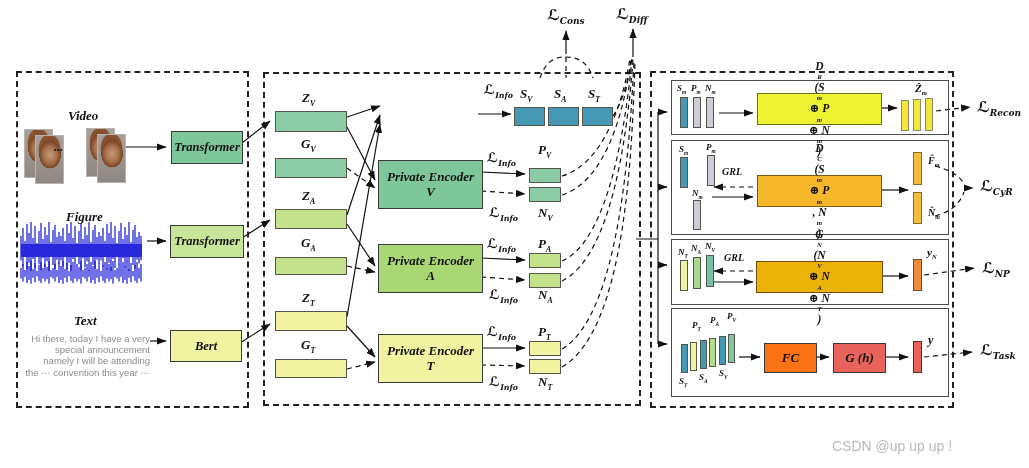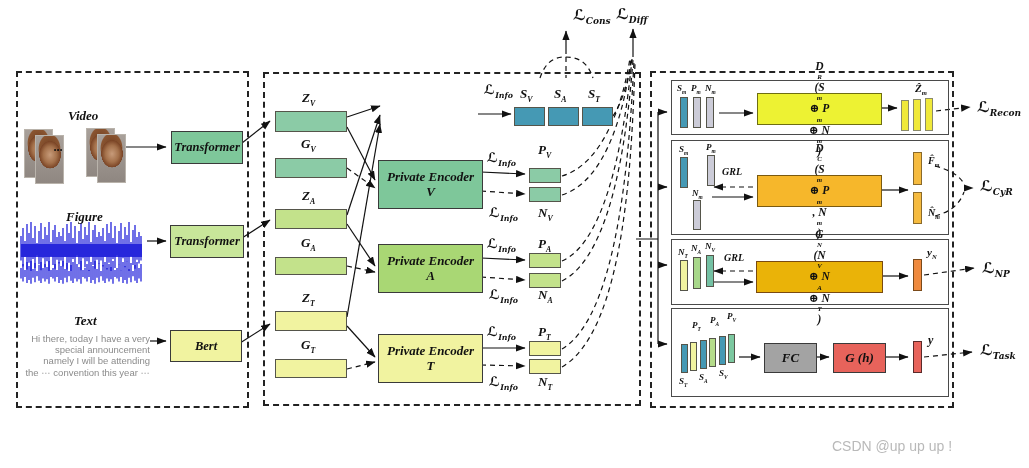--- a/index.html
+++ b/index.html
@@ -195,21 +195,21 @@
   <div class="lbl mid-lbl" style="left:538px;top:205px;">N<sub>V</sub></div>
   <div class="lbl mid-lbl" style="left:538px;top:236px;">P<sub>A</sub></div>
   <div class="bar" style="left:529px;top:253px;width:32px;height:15px;background:#c3e28b;"></div>
   <div class="bar" style="left:529px;top:273px;width:32px;height:15px;background:#c3e28b;"></div>
   <div class="lbl mid-lbl" style="left:538px;top:287px;">N<sub>A</sub></div>
   <div class="lbl mid-lbl" style="left:538px;top:324px;">P<sub>T</sub></div>
   <div class="bar" style="left:529px;top:341px;width:32px;height:15px;background:#f1f3a0;"></div>
   <div class="bar" style="left:529px;top:359px;width:32px;height:15px;background:#f1f3a0;"></div>
   <div class="lbl mid-lbl" style="left:538px;top:374px;">N<sub>T</sub></div>
 
-  <div class="lbl loss" style="left:573px;top:6px;font-size:15px;">ℒ<sub>Cons</sub></div>
+  <div class="lbl loss" style="left:547px;top:6px;font-size:15px;">ℒ<sub>Cons</sub></div>
   <div class="lbl loss" style="left:616px;top:5px;font-size:15px;">ℒ<sub>Diff</sub></div>
 
   <div class="rowbox" style="left:671px;top:80px;width:276px;height:53px;"></div>
   <div class="rowbox" style="left:671px;top:140px;width:276px;height:93px;"></div>
   <div class="rowbox" style="left:671px;top:239px;width:276px;height:64px;"></div>
   <div class="rowbox" style="left:671px;top:308px;width:276px;height:87px;"></div>
 
   <div class="lbl small" style="left:677px;top:83px;">S<sub>m</sub></div>
   <div class="lbl small" style="left:691px;top:83px;">P<sub>m</sub></div>
   <div class="lbl small" style="left:705px;top:83px;">N<sub>m</sub></div>
@@ -251,21 +251,21 @@
   <div class="lbl small" style="left:727px;top:311px;">P<sub>V</sub></div>
   <div class="bar" style="left:681px;top:344px;width:7px;height:29px;background:#4599b4;"></div>
   <div class="bar" style="left:690px;top:342px;width:7px;height:29px;background:#f1f3a0;"></div>
   <div class="bar" style="left:700px;top:340px;width:7px;height:29px;background:#4599b4;"></div>
   <div class="bar" style="left:709px;top:338px;width:7px;height:29px;background:#b5dc8a;"></div>
   <div class="bar" style="left:719px;top:336px;width:7px;height:29px;background:#4599b4;"></div>
   <div class="bar" style="left:728px;top:334px;width:7px;height:29px;background:#7cc8a0;"></div>
   <div class="lbl small" style="left:679px;top:376px;">S<sub>T</sub></div>
   <div class="lbl small" style="left:699px;top:372px;">S<sub>A</sub></div>
   <div class="lbl small" style="left:719px;top:368px;">S<sub>V</sub></div>
-  <div class="box" style="left:764px;top:343px;width:51px;height:28px;background:#a3a3a3;font-size:13px;">FC</div>
+  <div class="box" style="left:764px;top:343px;width:51px;height:28px;background:#f97316;font-size:13px;">FC</div>
   <div class="box" style="left:833px;top:343px;width:51px;height:28px;background:#e7635b;font-size:13px;">G (h)</div>
   <div class="bar" style="left:913px;top:341px;width:9px;height:32px;background:#e7635b;border-color:#5a2a2a;"></div>
   <div class="lbl" style="left:928px;top:333px;font-size:12px;">y</div>
 
   <div class="lbl loss" style="left:977px;top:98px;font-size:15px;">ℒ<sub>Recon</sub></div>
   <div class="lbl loss" style="left:980px;top:177px;font-size:15px;">ℒ<sub>CyR</sub></div>
   <div class="lbl loss" style="left:982px;top:259px;font-size:15px;">ℒ<sub>NP</sub></div>
   <div class="lbl loss" style="left:980px;top:341px;font-size:15px;">ℒ<sub>Task</sub></div>
 
   <div class="watermark" style="left:832px;top:438px;">CSDN @up up up !</div>

